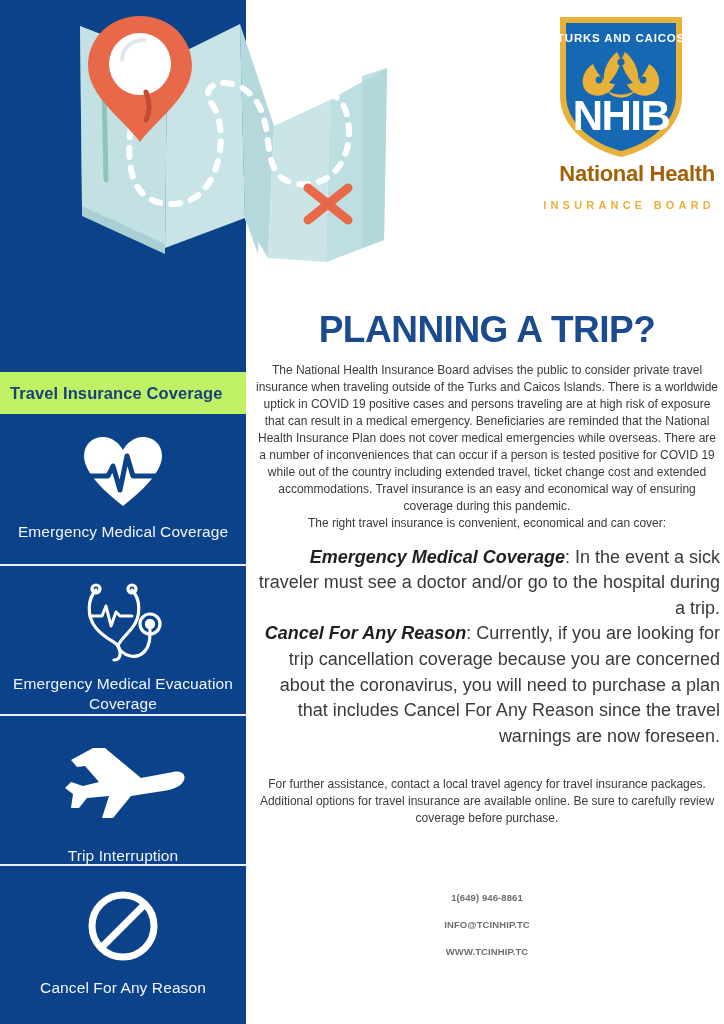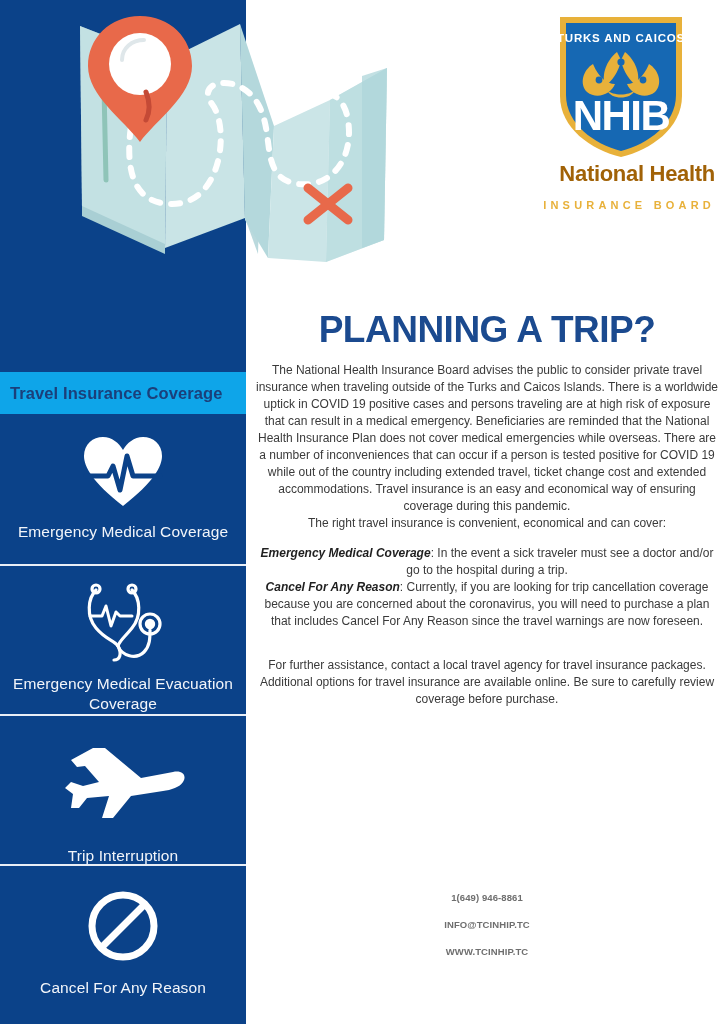--- a/index.html
+++ b/index.html
@@ -37,21 +37,21 @@
     font-size:11px; font-weight:bold; color:#e8b13a;
     letter-spacing:4.2px; margin-top:14px;
   }
 
   
   .sidebar{
     position:absolute; left:0; top:372px; width:246px; height:652px;
     background:#0b4289;
   }
   .sidebar-title-band{
-    width:100%; height:42px; background:#0ea5e9;
+    width:100%; height:42px; background:#bef264;
     display:flex; align-items:center;
     padding-left:10px;
   }
   .sidebar-title{
     font-size:16.5px; font-weight:bold; color:#1b3f7a;
     letter-spacing:0.1px;
   }
   .cov-item{
     position:relative;
     display:flex; flex-direction:column;
@@ -88,21 +88,21 @@
   }
   .body-text{
     margin-top:14px;
     font-size:12px; line-height:1.42;
     color:#3a3a3a; text-align:center;
     padding:0 4px;
   }
   .body-text p{ margin:0; }
   .gap{ height:13px; }
   .bullets{
-    font-size:12px; line-height:1.42; color:#3a3a3a; text-align:center;
+    font-size:18px; line-height:1.42; color:#3a3a3a; text-align:right;
     padding:0 4px;
   }
   .bullets p{ margin:0; }
   .bullets b{ font-weight:bold; font-style:italic; color:#1f1f1f; }
 
   
   .contact{
     position:absolute; left:250px; top:892px; width:474px;
     text-align:center;
   }

